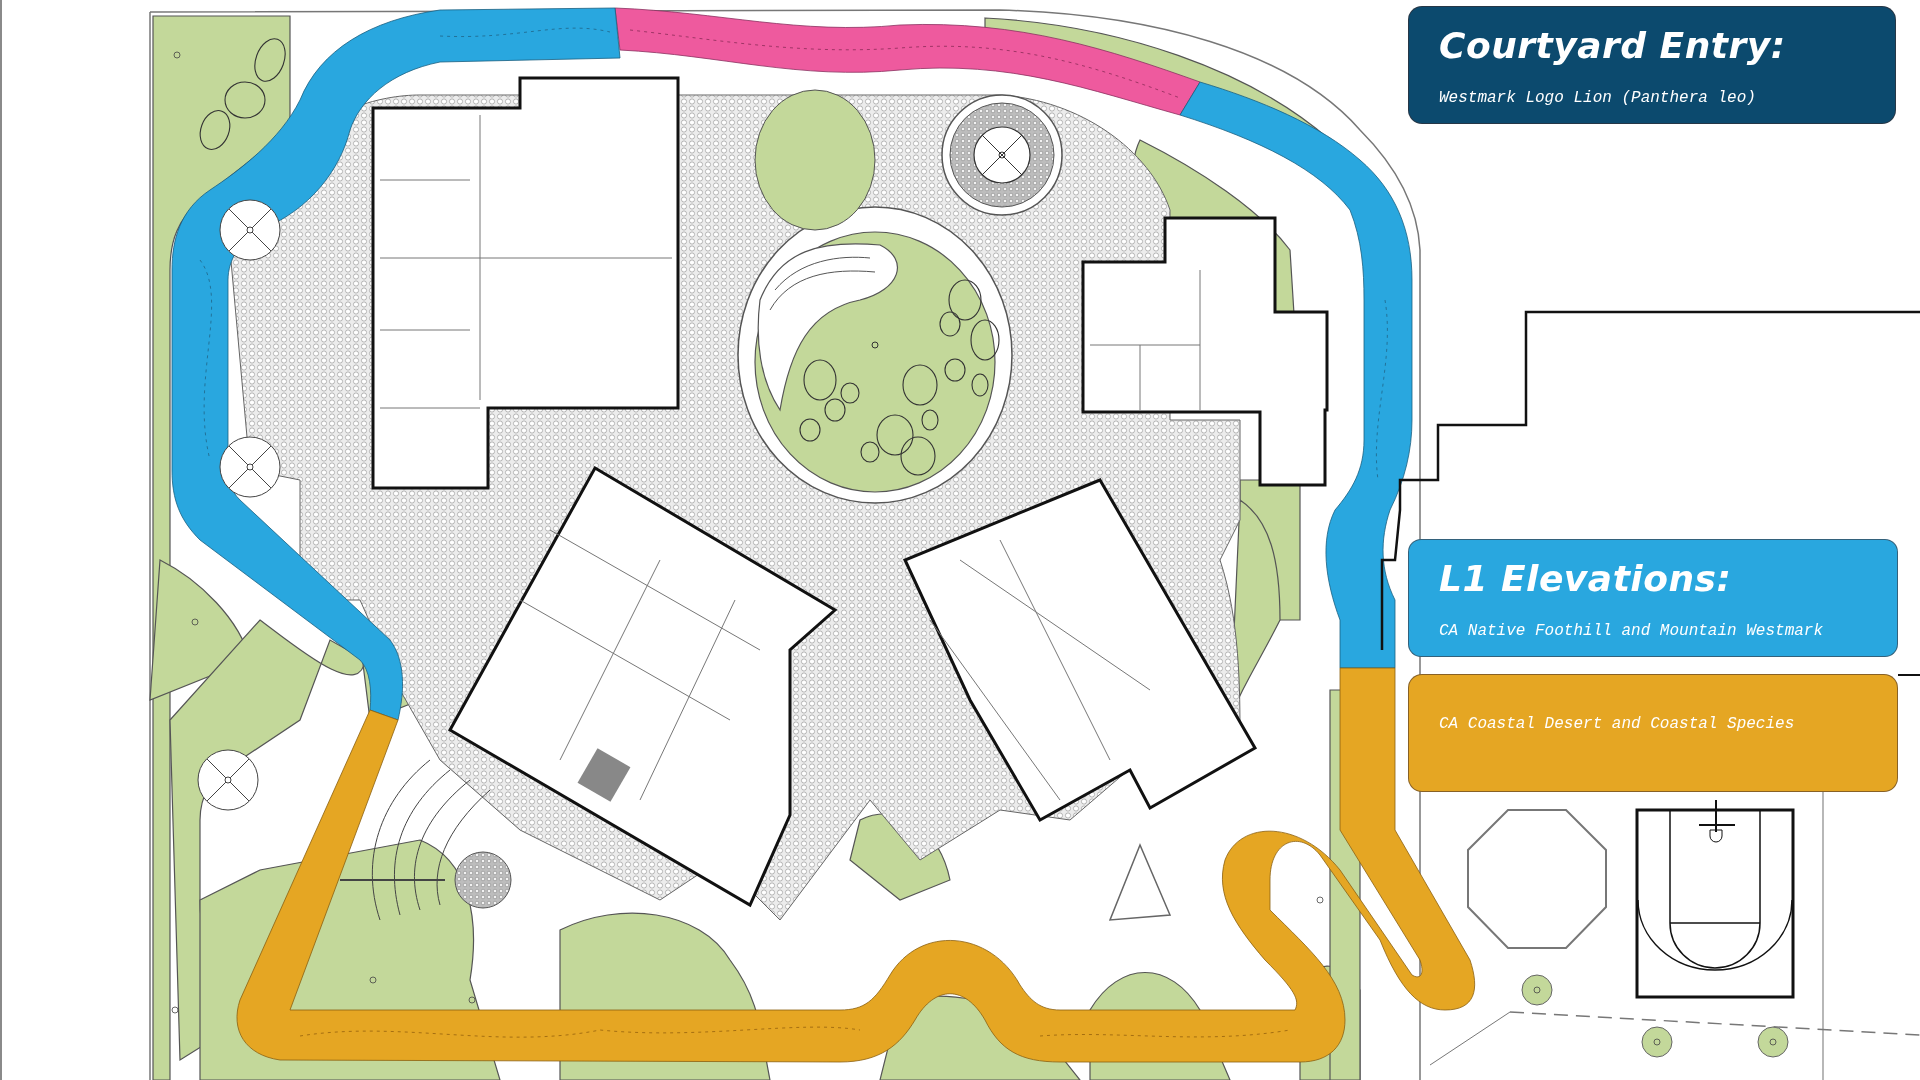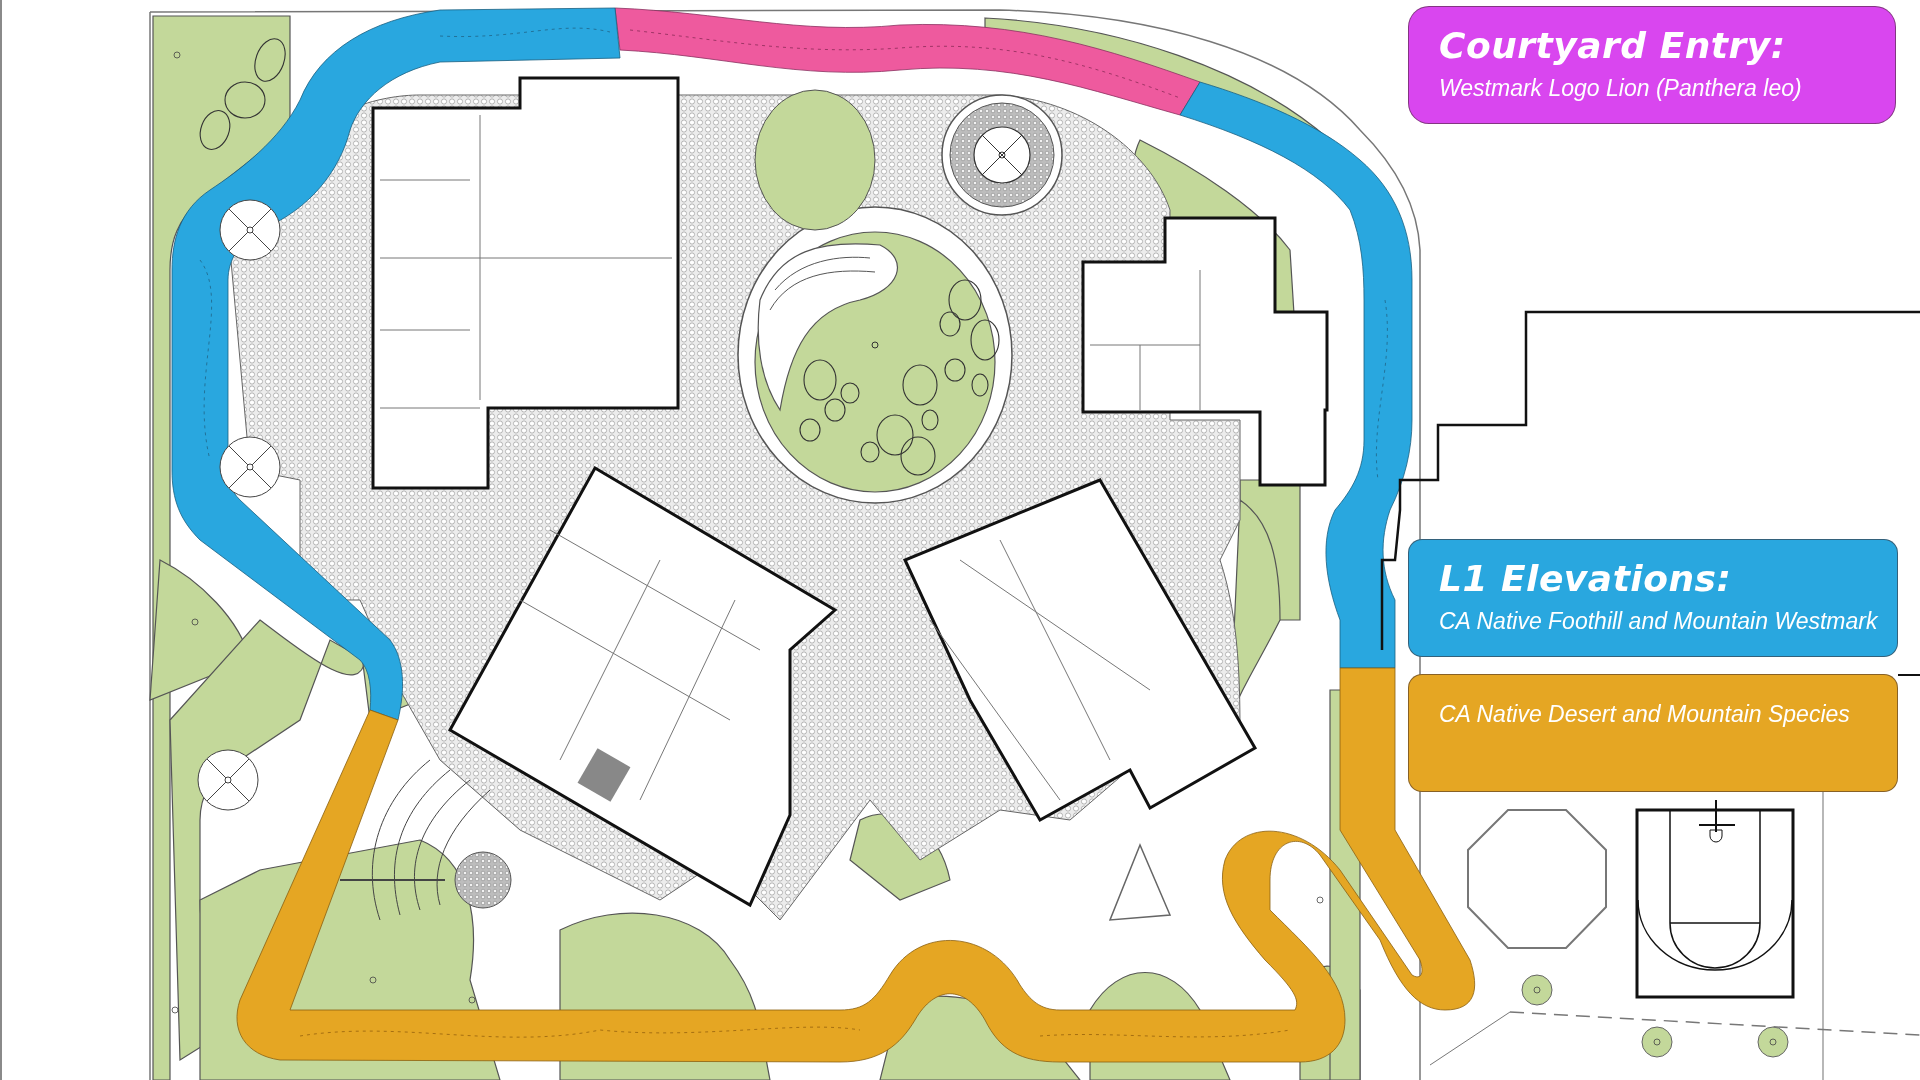--- a/index.html
+++ b/index.html
@@ -8,22 +8,22 @@
     .left-rule { position: absolute; left: 0; top: 0; width: 2px; height: 1080px; background: #8a8a8a; }
     .legend-card {
       position: absolute; border-radius: 14px; border: 1.5px solid rgba(60,40,40,0.55);
       color: #ffffff; box-sizing: border-box; padding: 18px 0 0 30px;
     }
     .legend-card .title {
       display: block; font-family: "DejaVu Sans", sans-serif; font-weight: bold; font-style: italic;
       font-size: 36px; letter-spacing: 0.5px; line-height: 42px; white-space: nowrap;
     }
     .legend-card .subtitle {
-      display: block; font-family: Liberation Sans, sans-serif; font-style: italic;
-      font-size: 23px; line-height: 30px; margin-top: 6px; white-space: nowrap;
+      display: block; font-family: Liberation Mono, monospace; font-style: italic;
+      font-size: 16px; line-height: 30px; margin-top: 16px; white-space: nowrap;
     }
     #card-courtyard { left: 1408px; top: 6px; width: 488px; height: 118px; }
     #card-l1 { left: 1408px; top: 539px; width: 490px; height: 118px; }
     #card-b1 { left: 1408px; top: 674px; width: 490px; height: 118px; }
   </style>
 </head>
 <body>
 
 <div class="left-rule"></div>
 
@@ -218,25 +218,25 @@
 
   <g fill="none" stroke="#333" stroke-width="1.1">
     <ellipse cx="270" cy="60" rx="14" ry="22" transform="rotate(20 270 60)"></ellipse>
     <ellipse cx="245" cy="100" rx="20" ry="18"></ellipse>
     <ellipse cx="215" cy="130" rx="14" ry="20" transform="rotate(20 215 130)"></ellipse>
   </g>
 
   <path d="M1140 845 L1110 920 L1170 915 Z" fill="none" stroke="#666" stroke-width="1.5"></path>
 </svg>
 
-<div id="card-courtyard" class="legend-card" style="background:#d946ef;border-radius:21px;">
+<div id="card-courtyard" class="legend-card" style="background:#0c4a6e;">
   <span class="title">Courtyard Entry:</span>
   <span class="subtitle">Westmark Logo Lion (Panthera leo)</span>
 </div>
 
-<div id="card-l1" class="legend-card" style="background:#29A7DF;">
+<div id="card-l1" class="legend-card" style="background:#29A7DF;border-radius:13px;">
   <span class="title">L1 Elevations:</span>
   <span class="subtitle">CA Native Foothill and Mountain Westmark</span>
 </div>
 
 <div id="card-b1" class="legend-card" style="background:#E5A623;">
-  <span class="subtitle">CA Native Desert and Mountain Species</span>
+  <span class="subtitle">CA Coastal Desert and Coastal Species</span>
 </div>
 
 </body></html>

